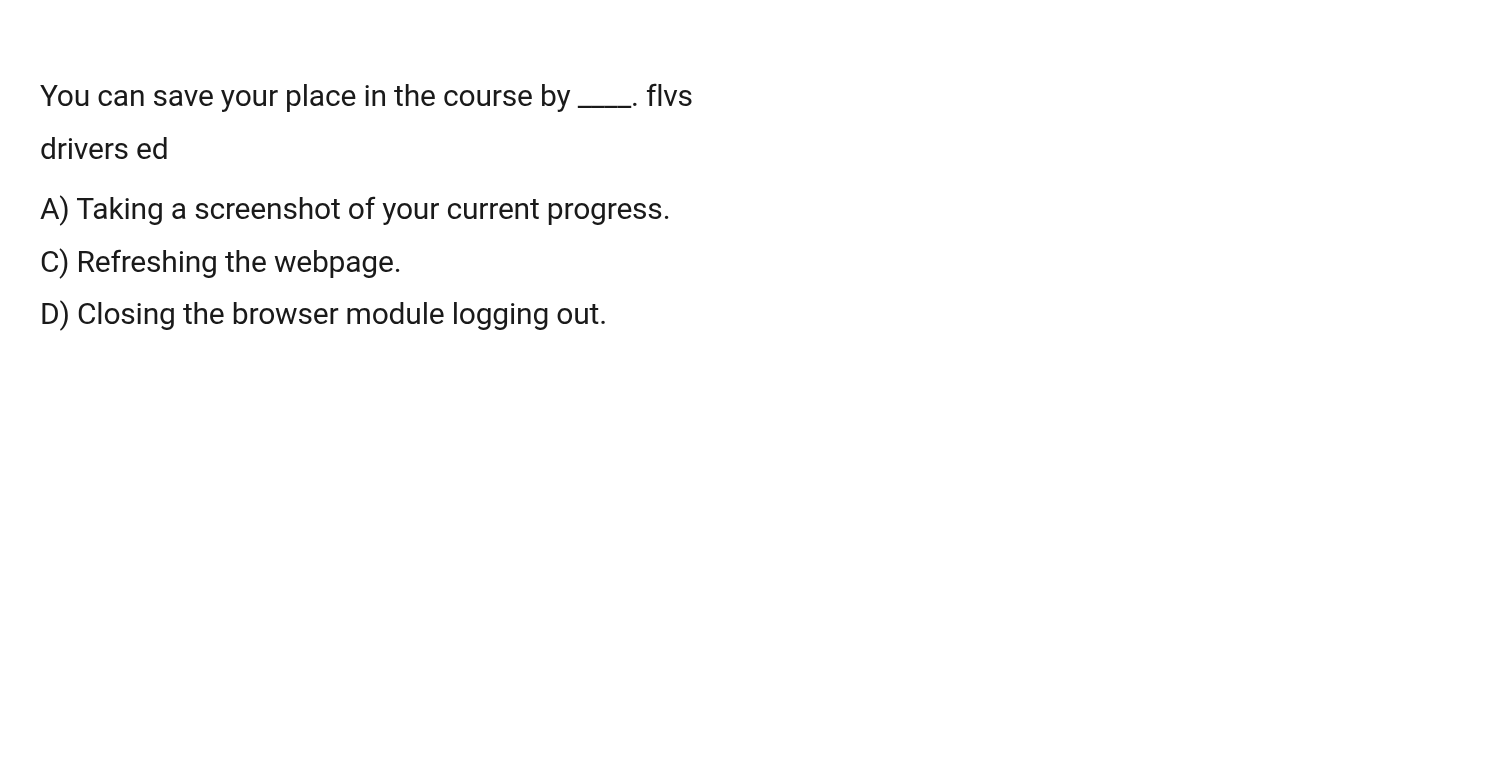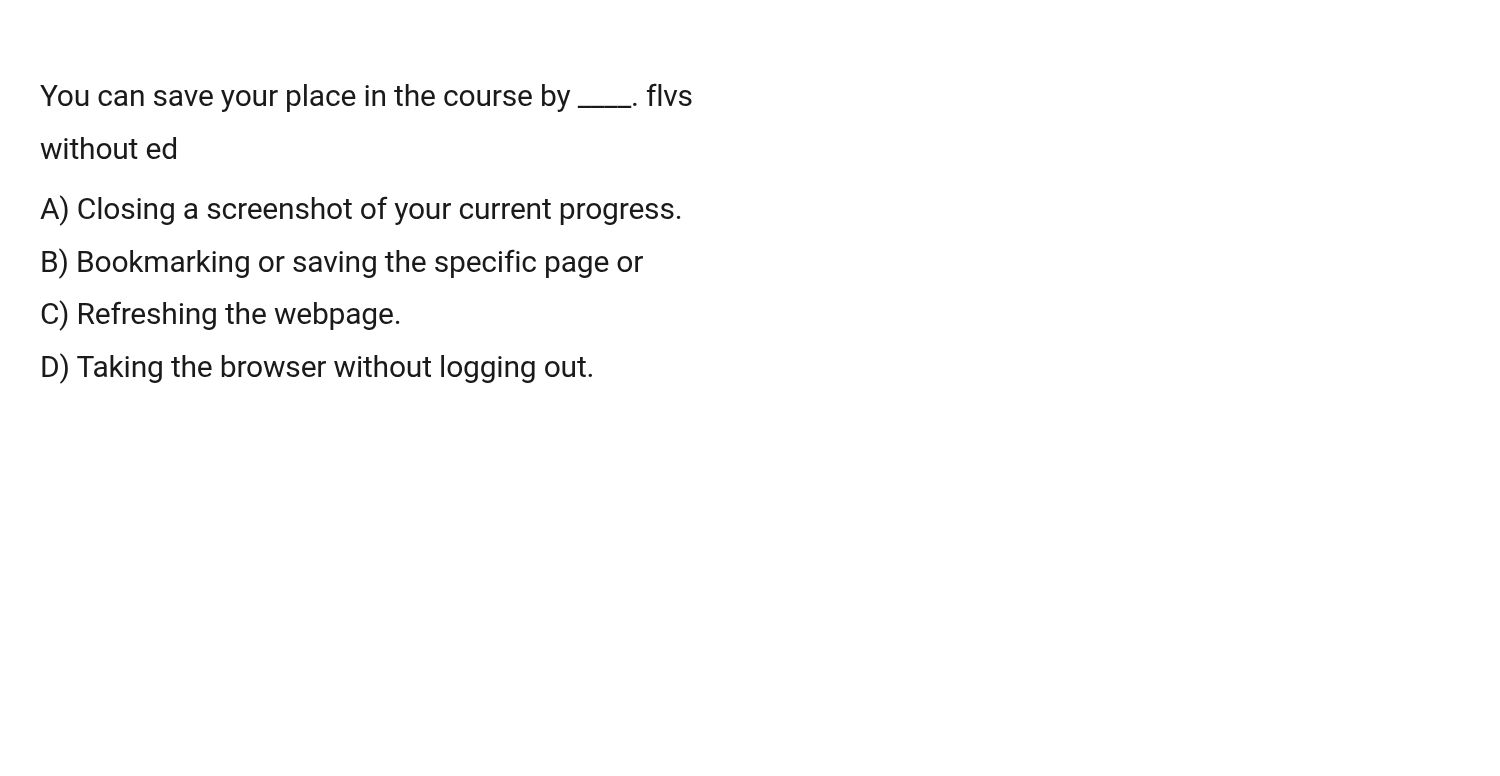--- a/index.html
+++ b/index.html
@@ -27,19 +27,18 @@
     .option-line {
       margin-bottom: 0;
     }
   </style>
 </head>
 <body>
 
 <div class="question-block">
   <div class="question-text">
     <div>You can save your place in the course by ____. flvs</div>
-    <div>without ed</div>
+    <div>drivers ed</div>
   </div>
-  <div class="option-line">A) Closing a screenshot of your current progress.</div>
-  <div class="option-line">B) Bookmarking or saving the specific page or</div>
+  <div class="option-line">A) Taking a screenshot of your current progress.</div>
   <div class="option-line">C) Refreshing the webpage.</div>
-  <div class="option-line">D) Taking the browser without logging out.</div>
+  <div class="option-line">D) Closing the browser module logging out.</div>
 </div>
 
 </body></html>

